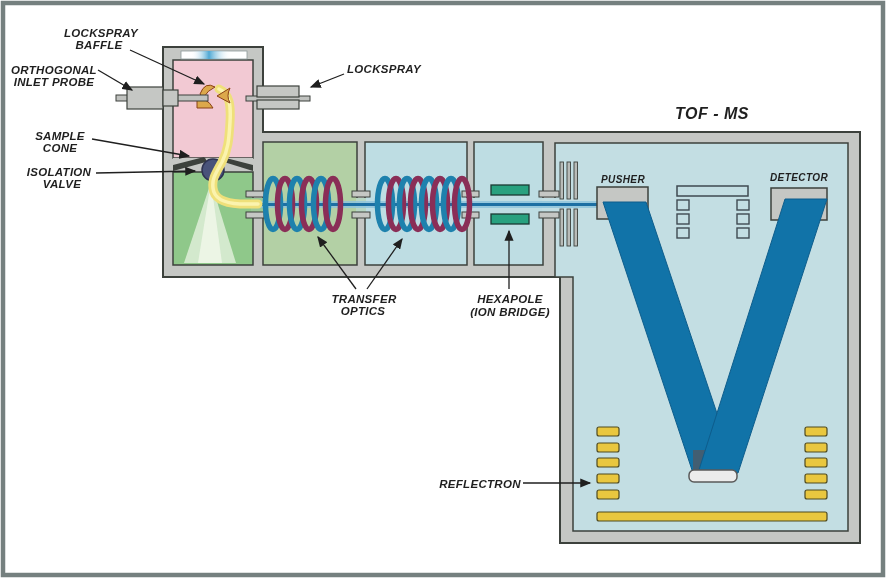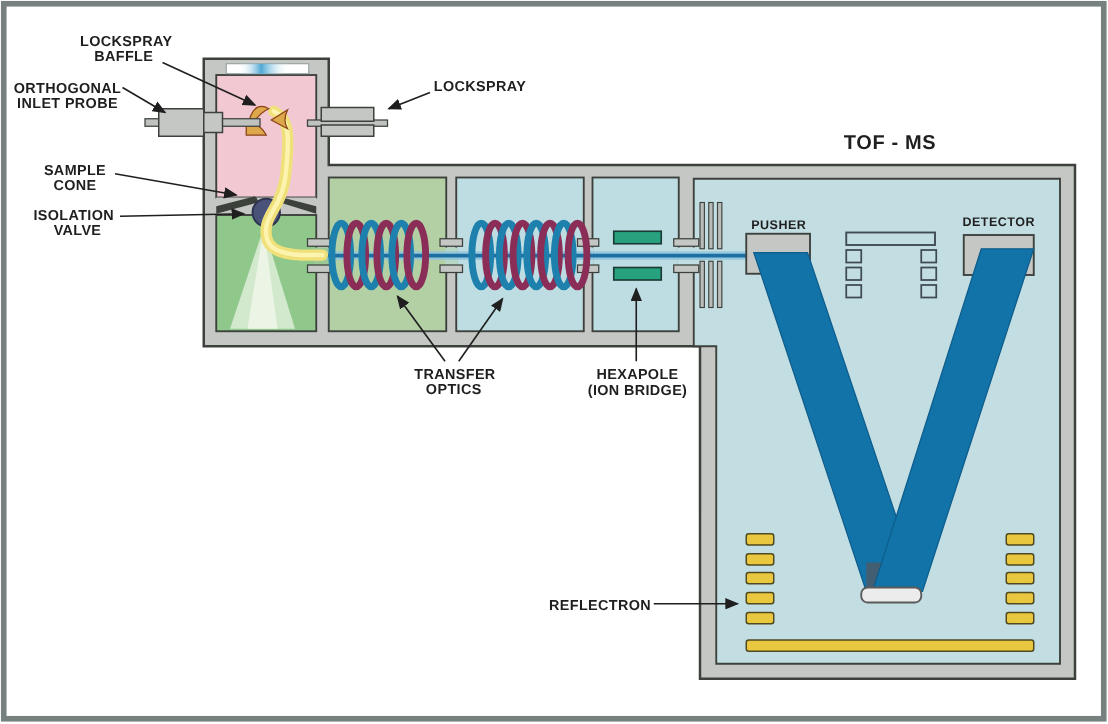--- a/index.html
+++ b/index.html
@@ -1,16 +1,16 @@
 <!DOCTYPE html>
 <html><head>
 <meta charset="utf-8">
 <style>
   html,body{margin:0;padding:0;background:#fff;}
-  .stage{position:relative;width:886px;height:579px;background:#ffffff;overflow:hidden;}
+  .stage{position:relative;width:886px;height:579px;background:#ffffff;overflow:hidden;font-style:italic;}
   svg{display:block;}
   .lbl{font-family:"Liberation Sans",sans-serif;font-weight:bold;fill:#1f1f1f;
        font-size:11.5px;letter-spacing:.3px;}
   .lbl-big{font-family:"Liberation Sans",sans-serif;font-weight:bold;fill:#1f1f1f;
        font-size:16px;letter-spacing:.5px;}
   .lbl-sm{font-family:"Liberation Sans",sans-serif;font-weight:bold;fill:#1f1f1f;
        font-size:10px;letter-spacing:.4px;}
   .leader{stroke:#1f1f1f;stroke-width:1.3;fill:none;}
 </style>
 </head>

